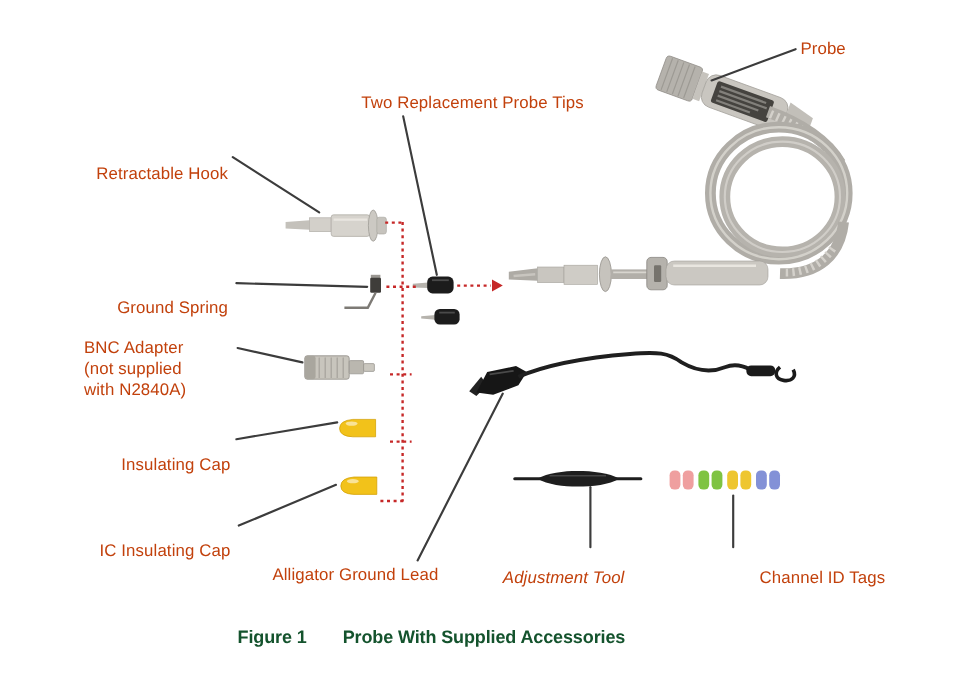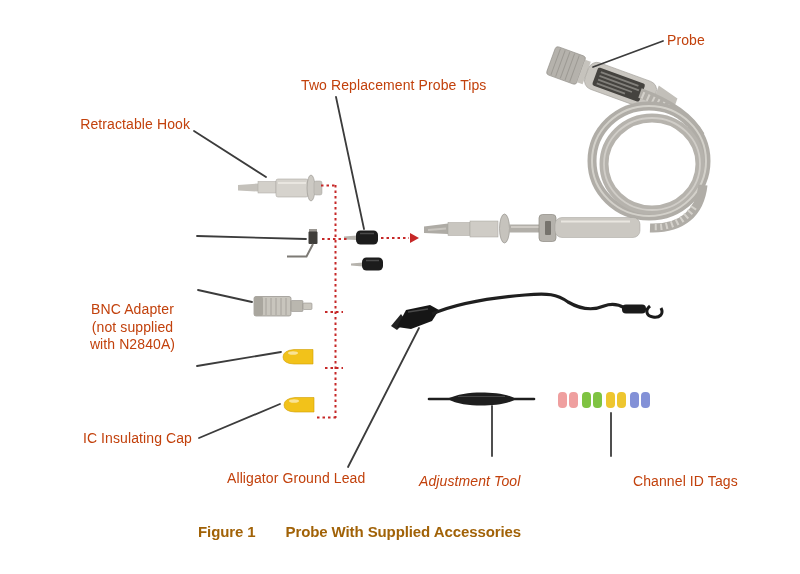--- a/index.html
+++ b/index.html
@@ -5,25 +5,25 @@
   html,body{margin:0;padding:0;background:#ffffff;}
   .stage{
     position:relative;width:800px;height:574px;background:#ffffff;overflow:hidden;
     font-family:"Liberation Sans", sans-serif;
   }
   .stage svg{position:absolute;left:0;top:0;}
   .callout{
     position:absolute;font-size:14px;line-height:16px;color:#c2410c;
     white-space:nowrap;letter-spacing:.1px;
   }
-  .r{text-align:right;}
-  .c{text-align:center;white-space:normal;line-height:17.5px;margin-top:20px;}
+  .r{text-align:right;margin-top:20px;}
+  .c{white-space:normal;line-height:17.5px;}
   .it{}
   .caption{
-    position:absolute;left:198px;top:523px;font-size:15px;color:#a16207;
+    position:absolute;left:198px;top:523px;font-size:15px;color:#14532d;
     font-weight:600;letter-spacing:-0.1px;white-space:nowrap;
   }
   .caption .gap{display:inline-block;width:30px;}
 </style>
 </head>
 <body>
 
 <div class="stage">
 
   <svg width="800" height="574" viewBox="0 0 800 574">
@@ -170,27 +170,29 @@
       <line x1="336" y1="97" x2="364" y2="229"></line>
       <line x1="663" y1="41" x2="593" y2="67"></line>
       <line x1="348" y1="467" x2="419" y2="328"></line>
       <line x1="492" y1="406" x2="492" y2="456"></line>
       <line x1="611" y1="413" x2="611" y2="456"></line>
     </g>
   </svg>
 
   <div class="callout r" style="left:55px;top:116px;width:135px;">Retractable Hook</div>
 
+  <div class="callout r" style="left:55px;top:228px;width:135px;">Ground Spring</div>
 
   <div class="callout c" style="left:70px;top:281px;width:125px;">
     <span>BNC Adapter</span><br>
     <span class="it">(not supplied</span><br>
     <span class="it">with N2840A)</span>
   </div>
 
+  <div class="callout r" style="left:55px;top:359px;width:137px;">Insulating Cap</div>
 
   <div class="callout" style="left:301px;top:77px;">Two Replacement Probe Tips</div>
 
   <div class="callout r" style="left:45px;top:430px;width:147px;">IC Insulating Cap</div>
 
   <div class="callout" style="left:667px;top:32px;">Probe</div>
 
   <div class="callout" style="left:227px;top:470px;">Alligator Ground Lead</div>
 
   <div class="callout" style="left:419px;top:473px;font-style:italic;">Adjustment Tool</div>

